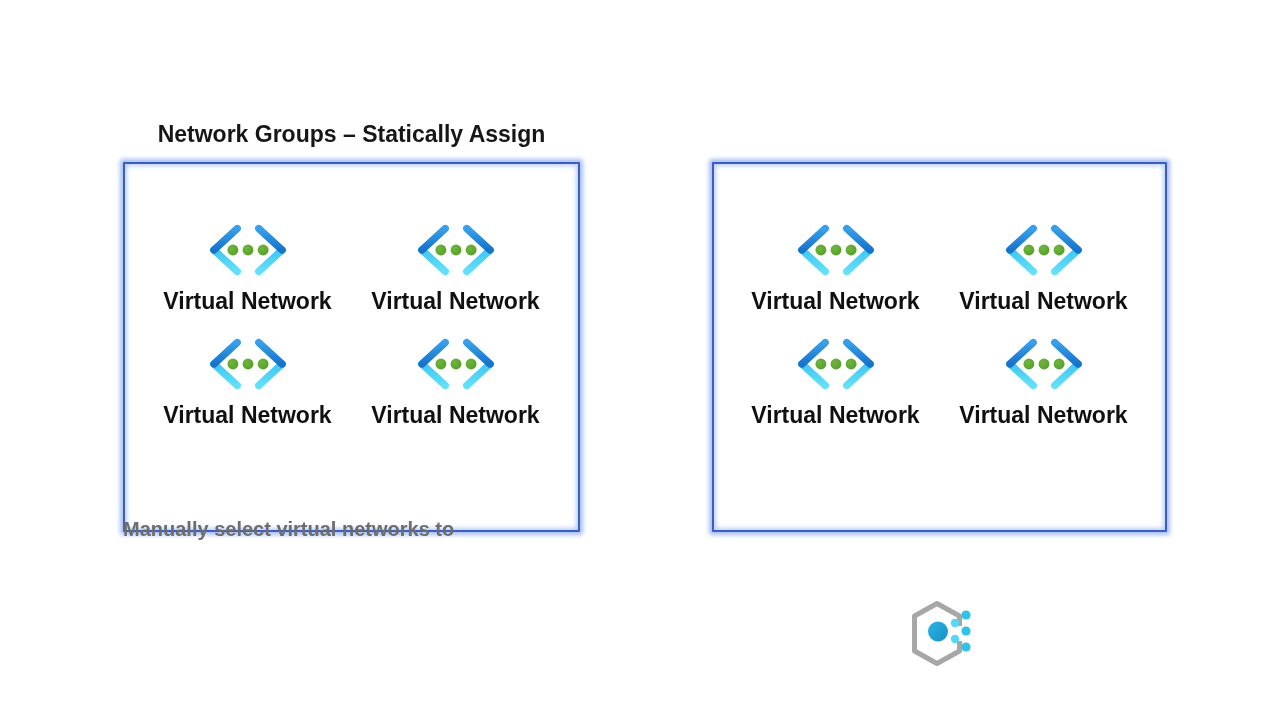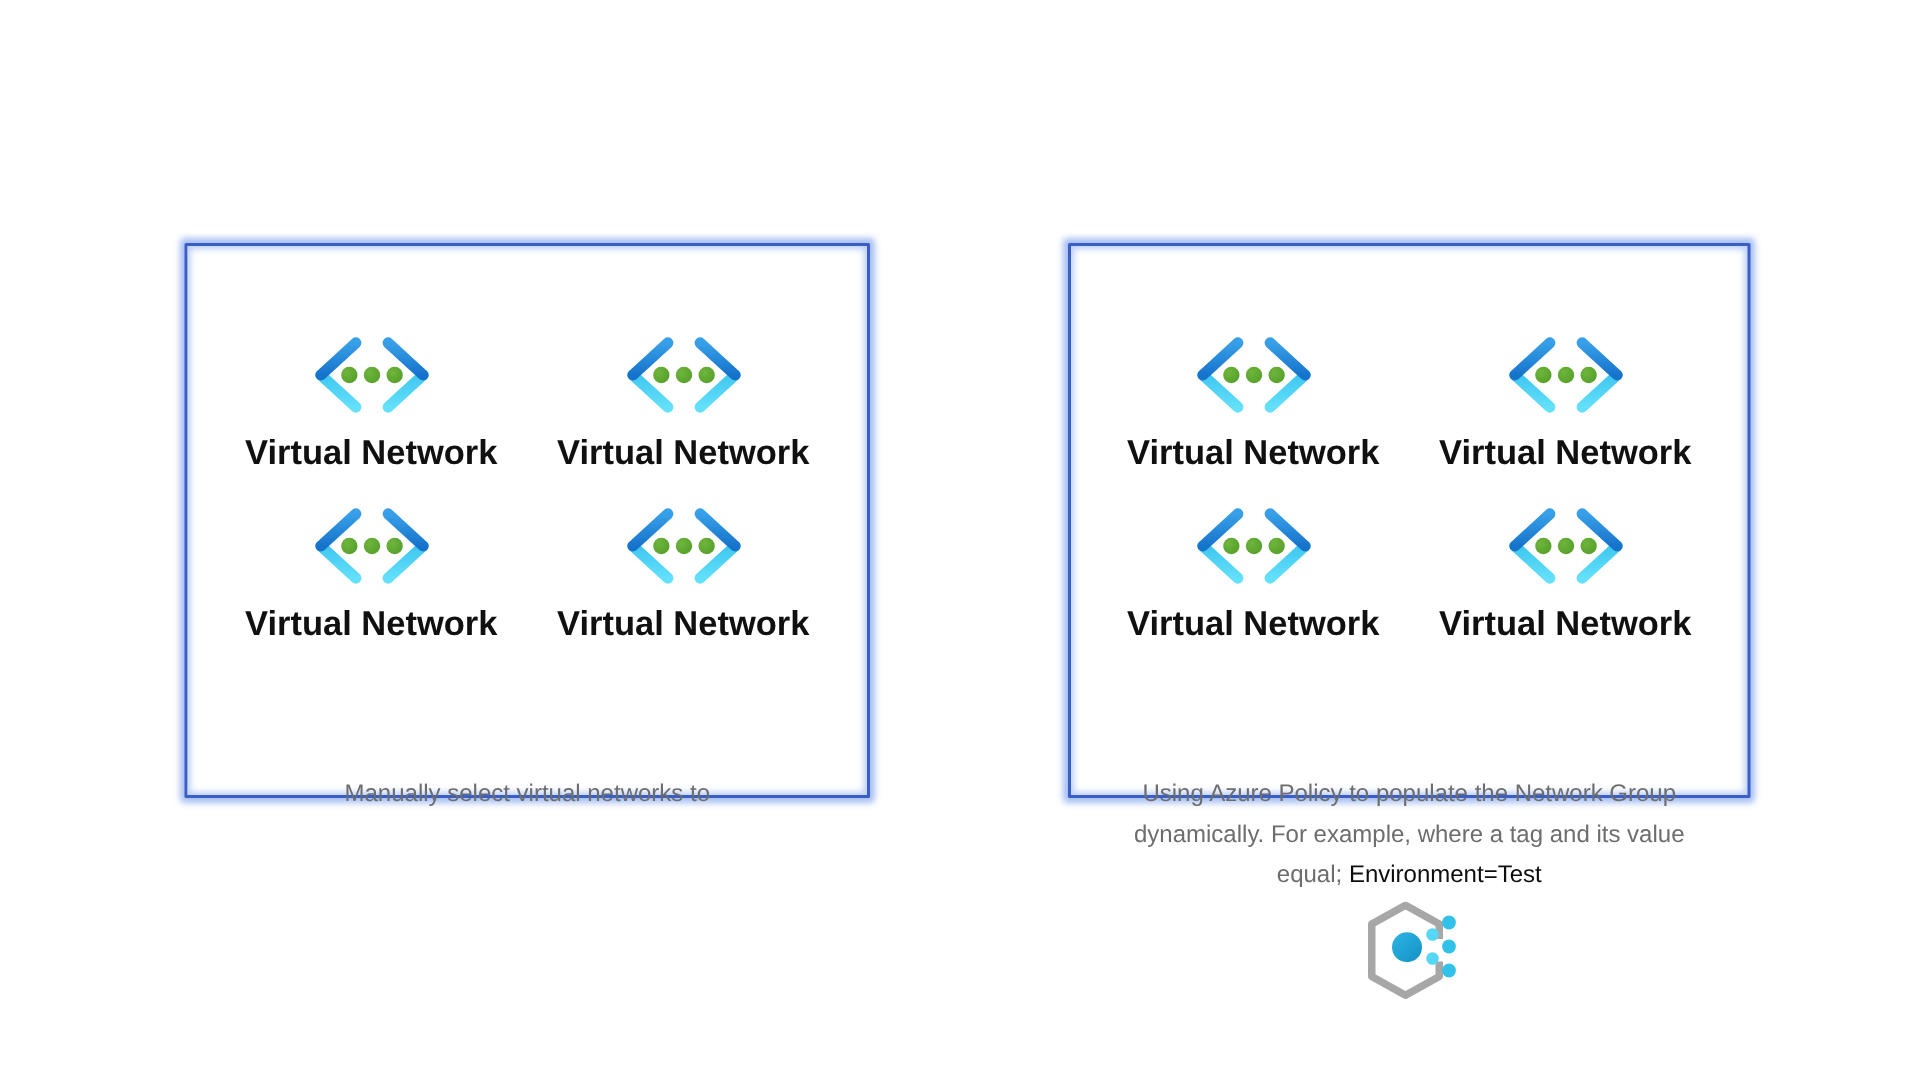--- a/index.html
+++ b/index.html
@@ -19,22 +19,22 @@
     background:#ffffff;border:2px solid #3a5ec6;border-radius:1px;
     box-shadow:0 0 4px 3px rgba(151,180,241,0.85), inset 0 0 4px 2px rgba(151,180,241,0.65);
   }
   .vnet-row{position:absolute;left:0;width:100%;display:flex;justify-content:center;gap:10px;}
   .vnet-row.row-1{top:60px;}
   .vnet-row.row-2{top:174px;}
   .vnet-item{width:198px;display:flex;flex-direction:column;align-items:center;}
   .vnet-icon{width:76px;height:52px;display:block;}
   .vnet-label{margin-top:12px;font-size:23px;font-weight:700;color:#101010;white-space:nowrap;}
   .caption{
-    position:absolute;top:516px;left:0;width:100%;text-align:center;
-    font-size:16px;font-weight:400;color:#6d6d6d;line-height:27px;
+    position:absolute;top:516px;left:0;width:100%;text-align:left;
+    font-size:20px;font-weight:700;color:#6d6d6d;line-height:27px;
   }
   .caption-line{white-space:nowrap;}
   .caption .highlight{color:#0d0d0d;}
   .policy-wrap{position:absolute;top:601px;left:0;width:100%;display:flex;justify-content:center;}
   .policy-icon{width:66px;height:66px;display:block;}
   .hidden-defs{position:absolute;width:0;height:0;overflow:hidden;}
 </style>
 </head>
 <body>
 
@@ -55,20 +55,21 @@
     <linearGradient id="polBlue" x1="0" y1="0" x2="1" y2="1">
       <stop offset="0" stop-color="#2cb5e3"></stop>
       <stop offset="1" stop-color="#1590c6"></stop>
     </linearGradient>
   </defs>
 </svg>
 
 <div class="canvas">
 
   <div class="panel panel-left">
+    <div class="panel-title">Network Groups – Statically Assign</div>
 
     <div class="group-box">
       <div class="vnet-row row-1">
 
         <div class="vnet-item">
           <svg class="vnet-icon" viewBox="0 0 78 52">
             <line x1="4" y1="26" x2="28" y2="48" stroke="url(#vnetCyan)" stroke-width="7.5" stroke-linecap="round"></line>
             <line x1="28" y1="4" x2="4" y2="26" stroke="url(#vnetBlue)" stroke-width="7.5" stroke-linecap="round"></line>
             <line x1="74" y1="26" x2="50" y2="48" stroke="url(#vnetCyan)" stroke-width="7.5" stroke-linecap="round"></line>
             <line x1="50" y1="4" x2="74" y2="26" stroke="url(#vnetBlue)" stroke-width="7.5" stroke-linecap="round"></line>
@@ -185,25 +186,20 @@
             <circle cx="23.5" cy="26" r="5.6" fill="url(#vnetGreen)"></circle>
             <circle cx="39" cy="26" r="5.6" fill="url(#vnetGreen)"></circle>
             <circle cx="54.5" cy="26" r="5.6" fill="url(#vnetGreen)"></circle>
           </svg>
           <div class="vnet-label">Virtual Network</div>
         </div>
 
       </div>
     </div>
 
-    <div class="caption">
-      <div class="caption-line">Using Azure Policy to populate the Network Group</div>
-      <div class="caption-line">dynamically. For example, where a tag and its value</div>
-      <div class="caption-line"><span>equal; </span><span class="highlight">Environment=Test</span></div>
-    </div>
 
     <div class="policy-wrap">
       <svg class="policy-icon" viewBox="0 0 66 66">
         <path d="M52.5,25 L52.5,15 L30,2.5 L7.5,15 L7.5,50 L30,62.5 L52.5,50 L52.5,40" fill="none" stroke="#a7a7a7" stroke-width="5" stroke-linejoin="round" stroke-linecap="butt"></path>
         <circle cx="31" cy="30.5" r="10" fill="url(#polBlue)"></circle>
         <circle cx="48" cy="22" r="4.2" fill="#57d7f6"></circle>
         <circle cx="59" cy="14" r="4.6" fill="#32c1e9"></circle>
         <circle cx="59" cy="30" r="4.6" fill="#32c1e9"></circle>
         <circle cx="48" cy="38" r="4.2" fill="#57d7f6"></circle>
         <circle cx="59" cy="46" r="4.6" fill="#32c1e9"></circle>

